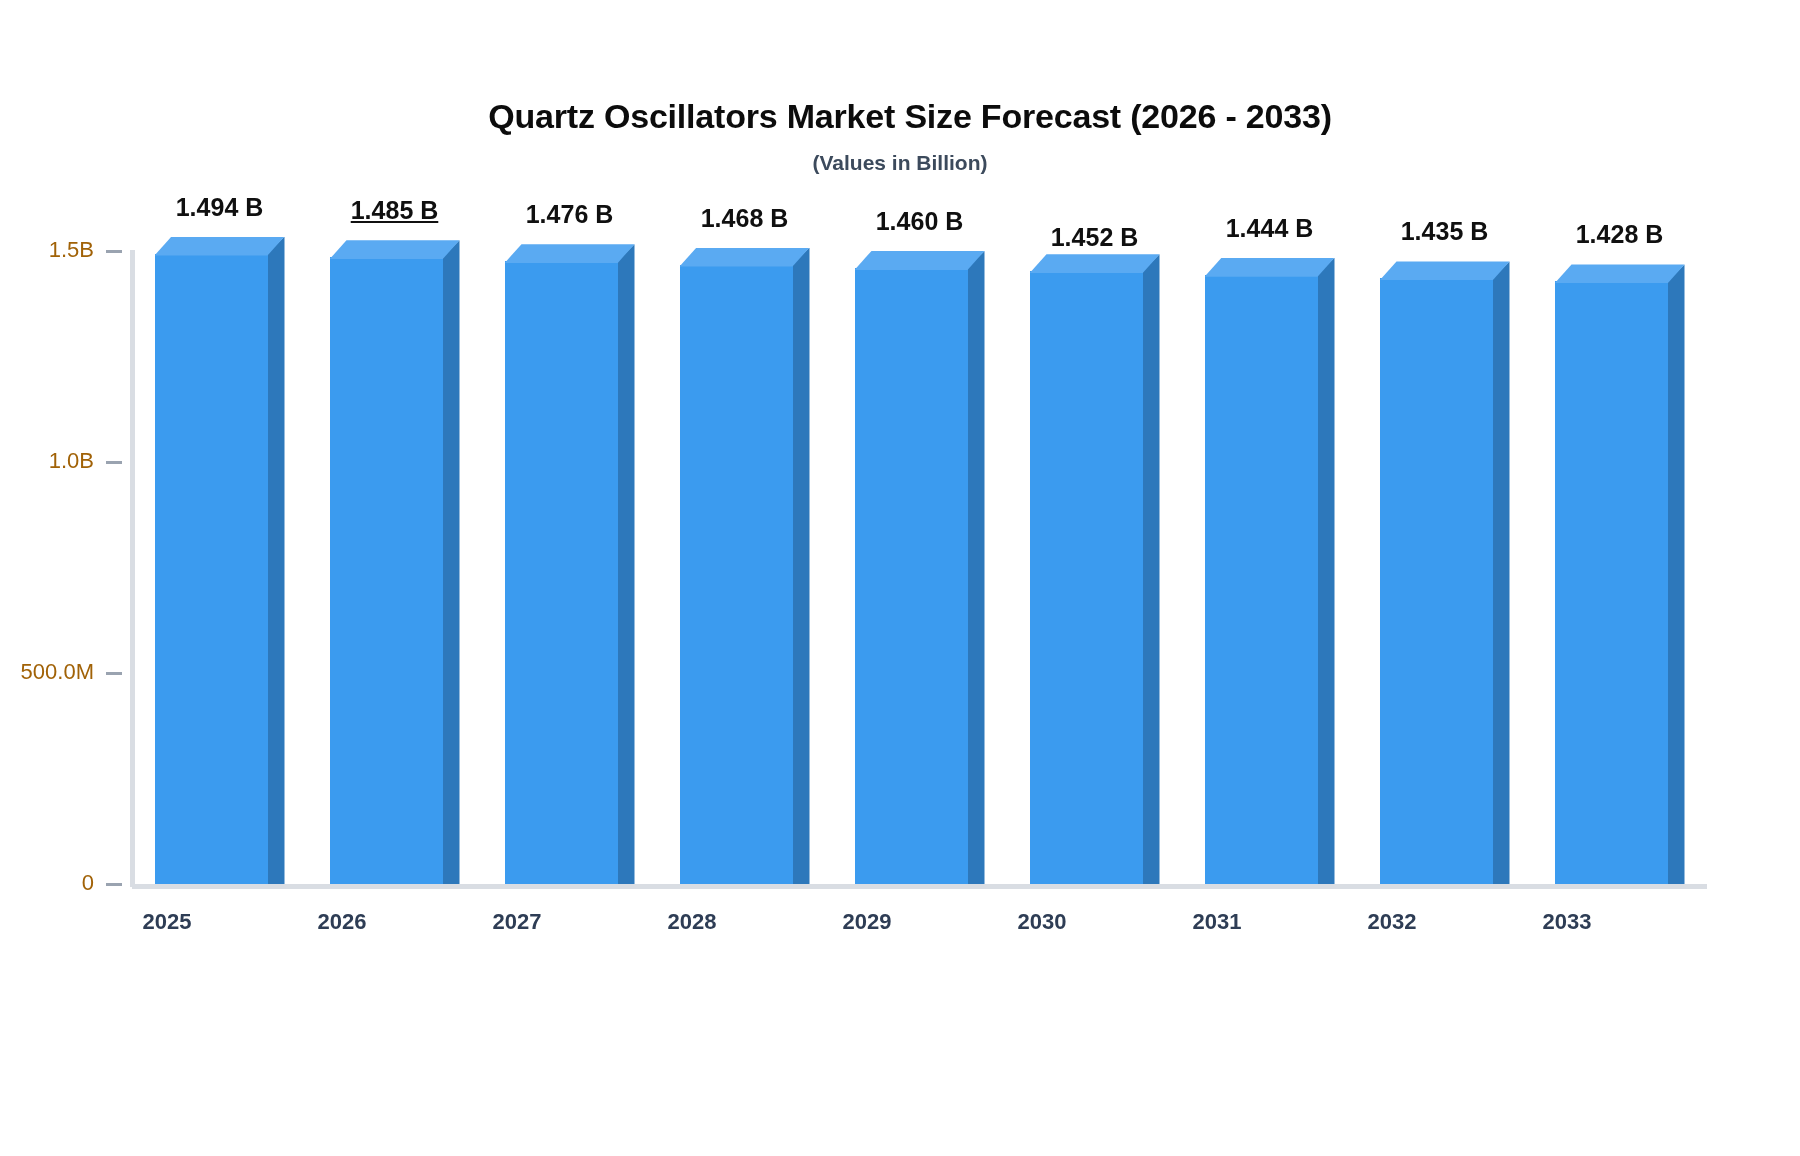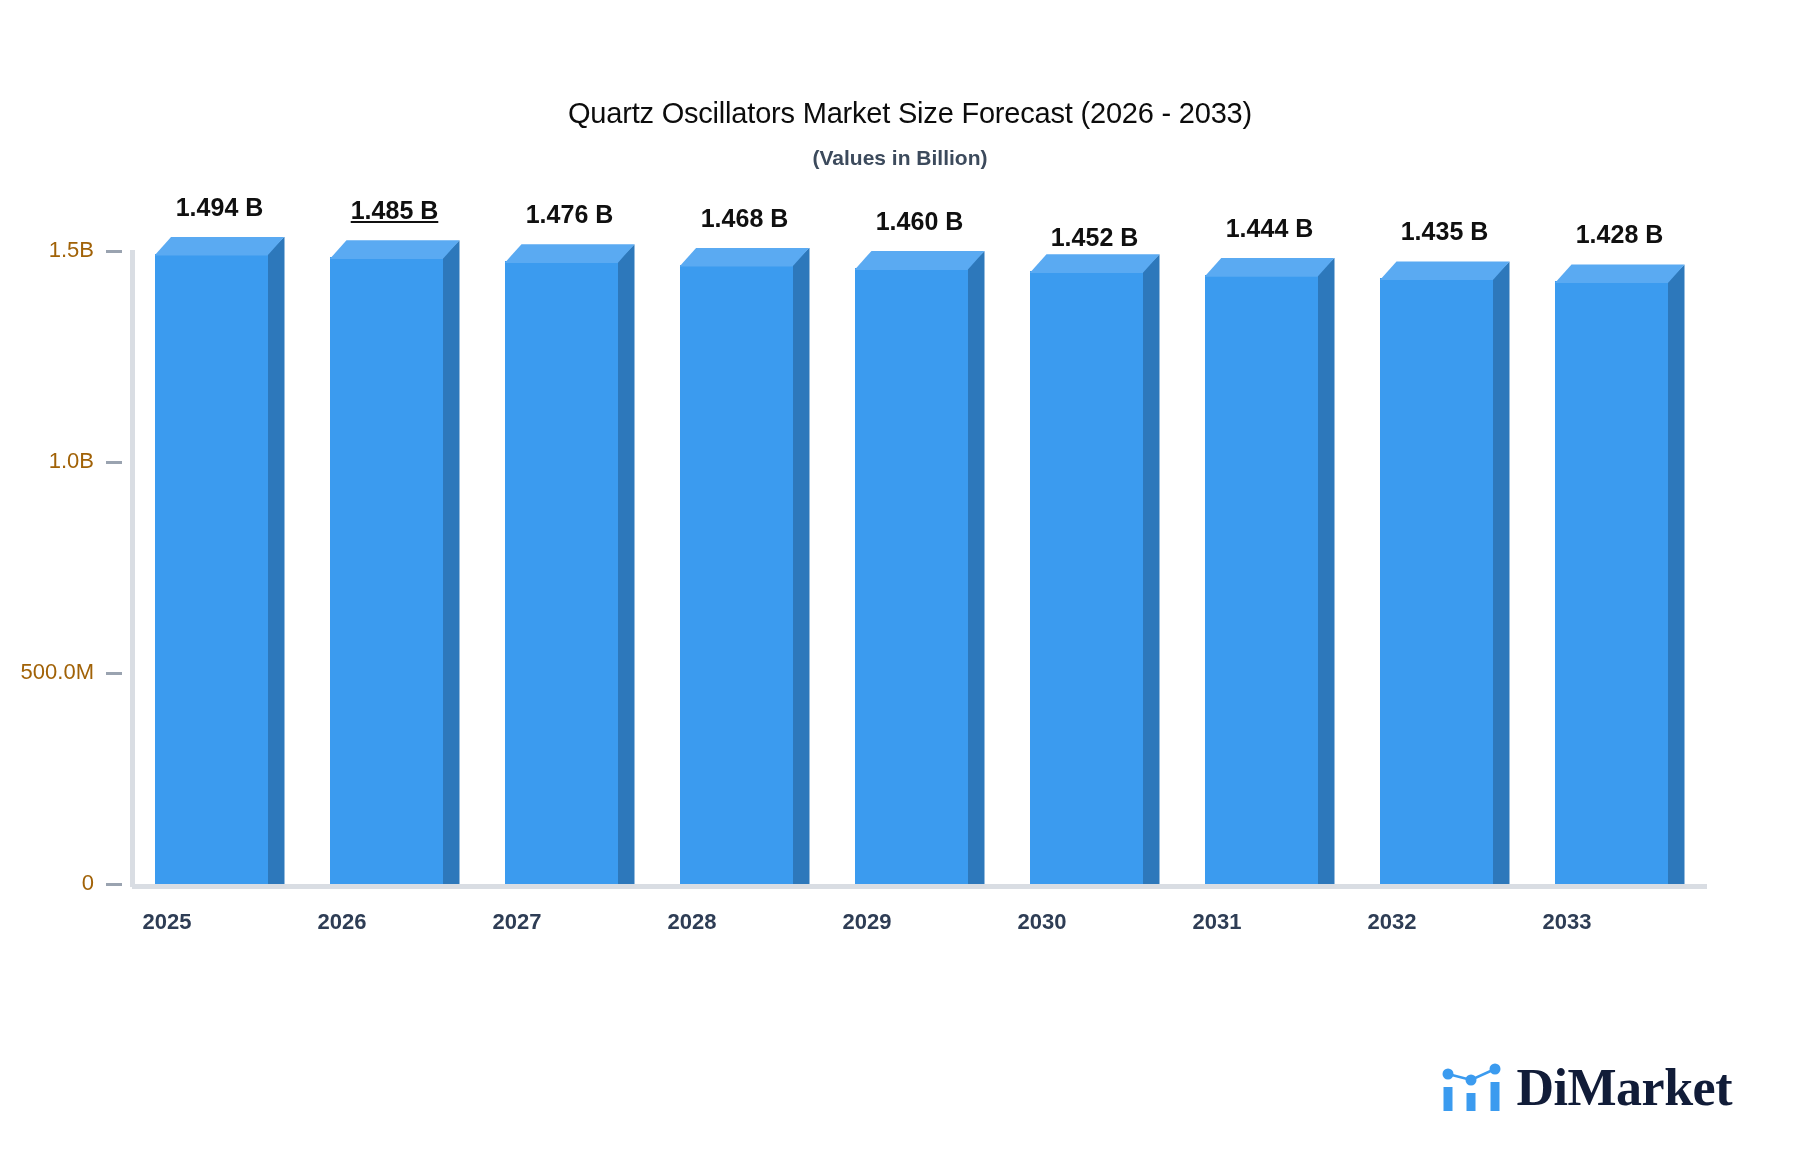--- a/index.html
+++ b/index.html
@@ -24,22 +24,22 @@
 
   
   .title-block {
     position: absolute;
     left: 0;
     top: 98px;
     width: 1800px;
     text-align: center;
   }
   .chart-title {
-    font-size: 29px;
-    font-weight: normal;
+    font-size: 34px;
+    font-weight: bold;
     color: #0c0c0c;
     letter-spacing: -0.2px;
     line-height: 1.1;
     font-family: "Liberation Sans", sans-serif;
     margin-left: 20px;
   }
   .chart-subtitle {
     margin-top: 16px;
     font-size: 21px;
     font-weight: bold;
@@ -216,26 +216,14 @@
       <div style="position: absolute; left: 1379.5px; top: 261.43px; width: 130px; height: 19px; background: rgb(90, 170, 242); clip-path: polygon(0px 100%, 13.0769% 0px, 100% 0px, 86.9231% 100%);"></div>
       <div class="bar-value" style="left: 1367.5px; top: 217.43px; width: 154px;">1.435 B</div>
       <div class="cat-label" style="left: 1367.5px; top: 909px; width: 154px;">2032</div>
       <div class="bar-face" style="left: 1554.5px; top: 281.384px; width: 113px; height: 602.616px; background: rgb(59, 155, 239); position: absolute;"></div>
       <div style="position: absolute; left: 1667.5px; top: 264.384px; width: 17px; height: 619.616px; background: rgb(45, 120, 187); clip-path: polygon(0px 2.74363%, 100% 0px, 100% 100%, 0px 100%);"></div>
       <div style="position: absolute; left: 1554.5px; top: 264.384px; width: 130px; height: 19px; background: rgb(90, 170, 242); clip-path: polygon(0px 100%, 13.0769% 0px, 100% 0px, 86.9231% 100%);"></div>
       <div class="bar-value" style="left: 1542.5px; top: 220.384px; width: 154px;">1.428 B</div>
       <div class="cat-label" style="left: 1542.5px; top: 909px; width: 154px;">2033</div>
     </div>
 
-  <div class="logo">
-    <svg class="logo-mark" width="62" height="50" viewBox="0 0 62 50" xmlns="http://www.w3.org/2000/svg">
-      <circle cx="7" cy="11" r="5.5" fill="#3b9bef"></circle>
-      <circle cx="30" cy="17" r="5.5" fill="#3b9bef"></circle>
-      <circle cx="54" cy="6" r="5.5" fill="#3b9bef"></circle>
-      <path d="M7 11 L30 17 L54 6" stroke="#3b9bef" stroke-width="2.6" fill="none"></path>
-      <rect x="2.5" y="24" width="9" height="24" fill="#3b9bef"></rect>
-      <rect x="25.5" y="30" width="9" height="18" fill="#3b9bef"></rect>
-      <rect x="49.5" y="19" width="9" height="29" fill="#3b9bef"></rect>
-    </svg>
-    <span class="logo-text">DiMarket</span>
-  </div>
 
 </div>
 
 </body></html>

